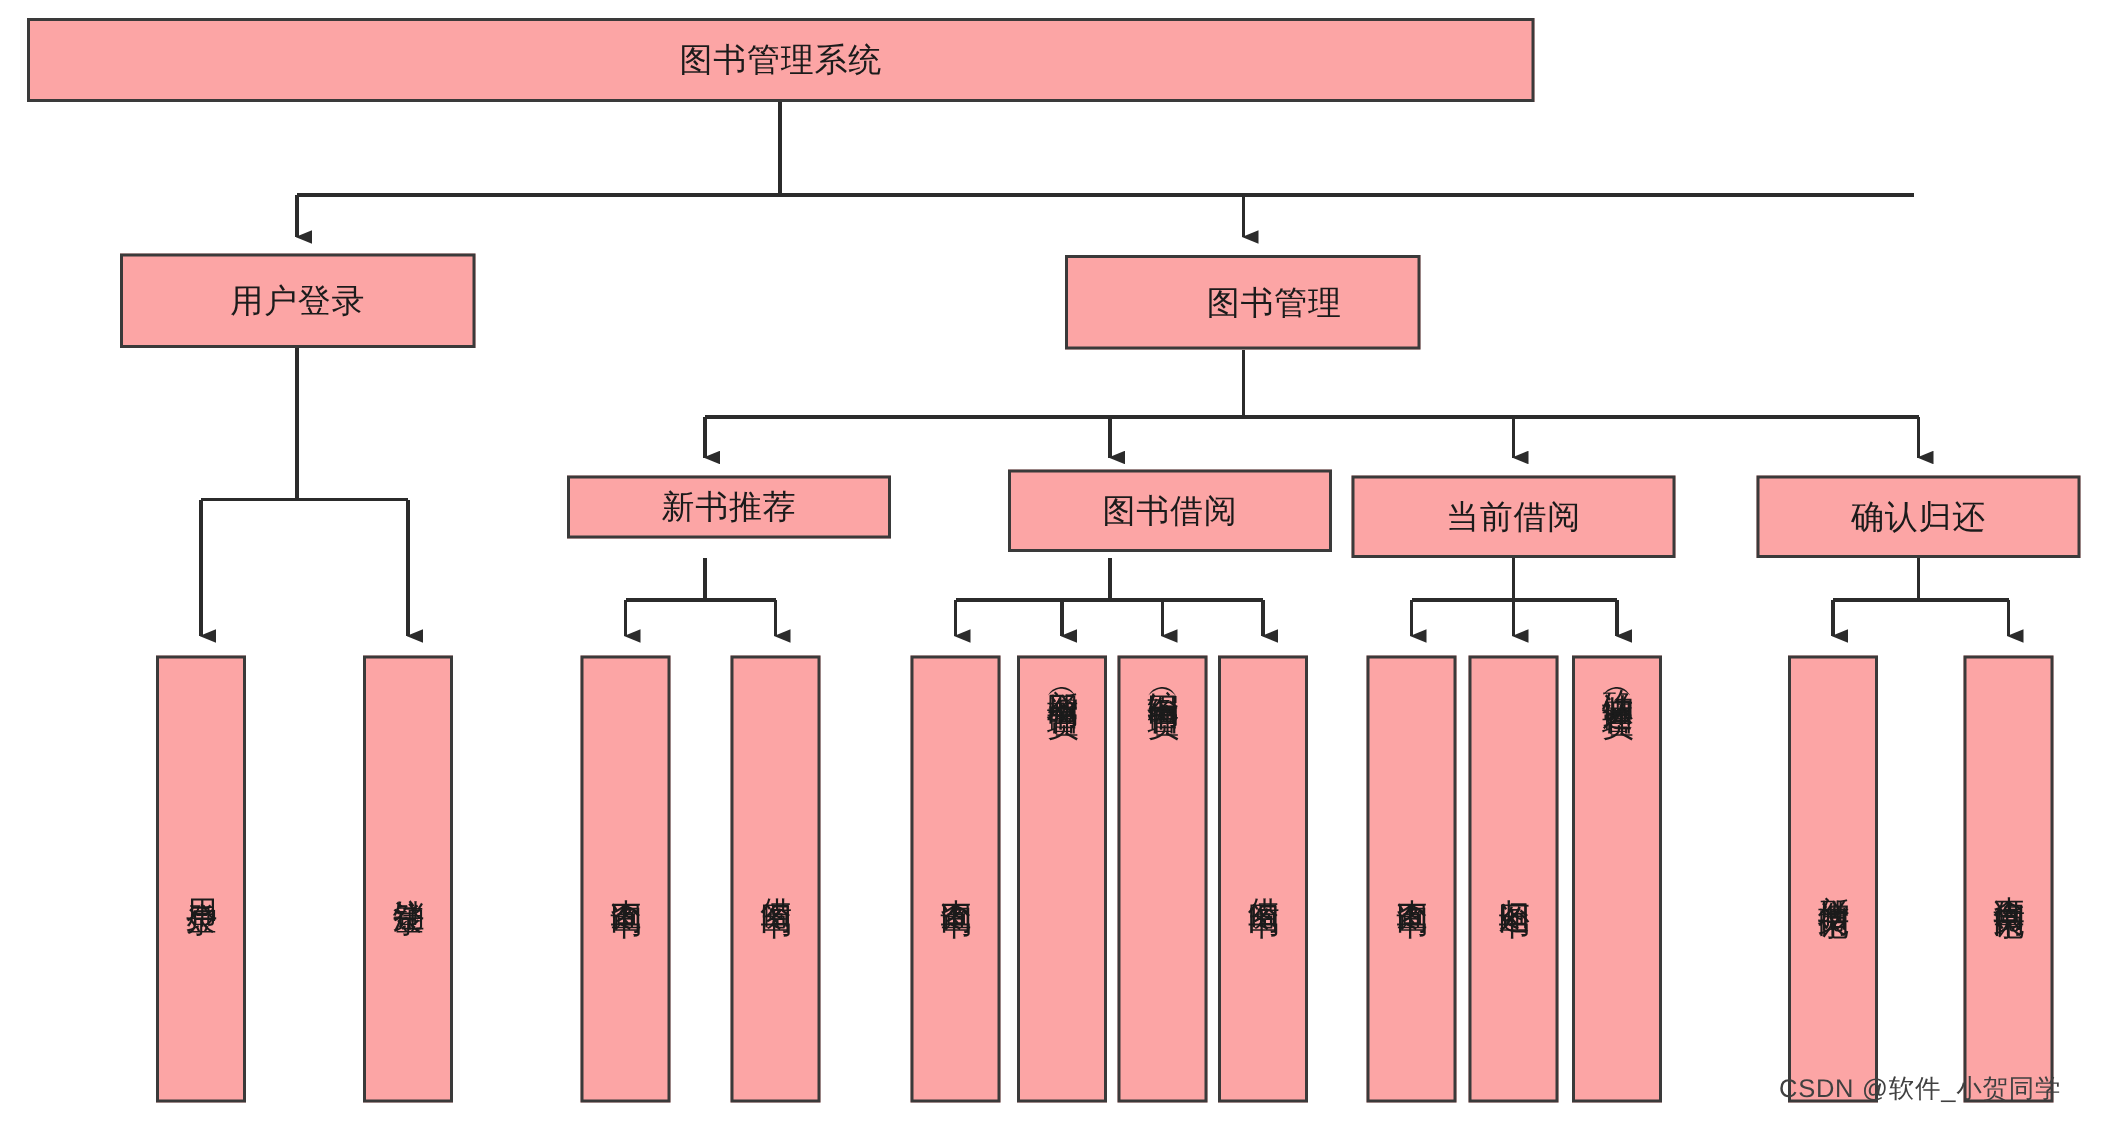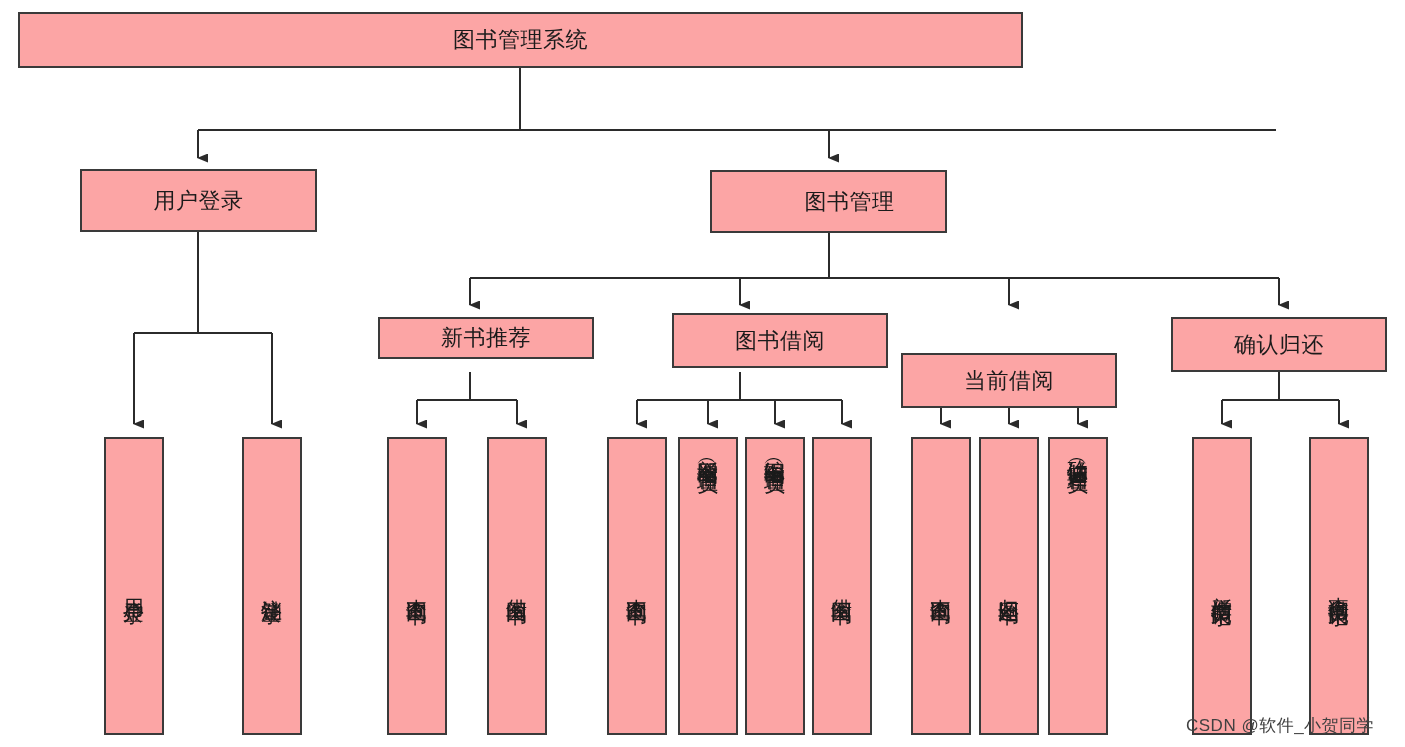--- a/index.html
+++ b/index.html
@@ -144,21 +144,21 @@
   <div class="node horiz" style="left:710px; top:170px; width:237px; height:63px;padding-left:42px;">
     <span class="label">图书管理</span>
   </div>
 
   <div class="node horiz" style="left:362px; top:317px; width:216px; height:42px;margin-left:16px;">
     <span class="label">新书推荐</span>
   </div>
   <div class="node horiz" style="left:632px; top:313px; width:216px; height:55px;margin-left:40px;">
     <span class="label">图书借阅</span>
   </div>
-  <div class="node horiz" style="left:901px; top:317px; width:216px; height:55px;margin-top:36px;">
+  <div class="node horiz" style="left:901px; top:317px; width:216px; height:55px;">
     <span class="label">当前借阅</span>
   </div>
   <div class="node horiz" style="left:1171px; top:317px; width:216px; height:55px;">
     <span class="label">确认归还</span>
   </div>
 
   <div class="node vert centered" style="left:104px; top:437px; width:60px; height:298px;">
     <span class="label">用户登录</span>
   </div>
   <div class="node vert centered" style="left:242px; top:437px; width:60px; height:298px;">

